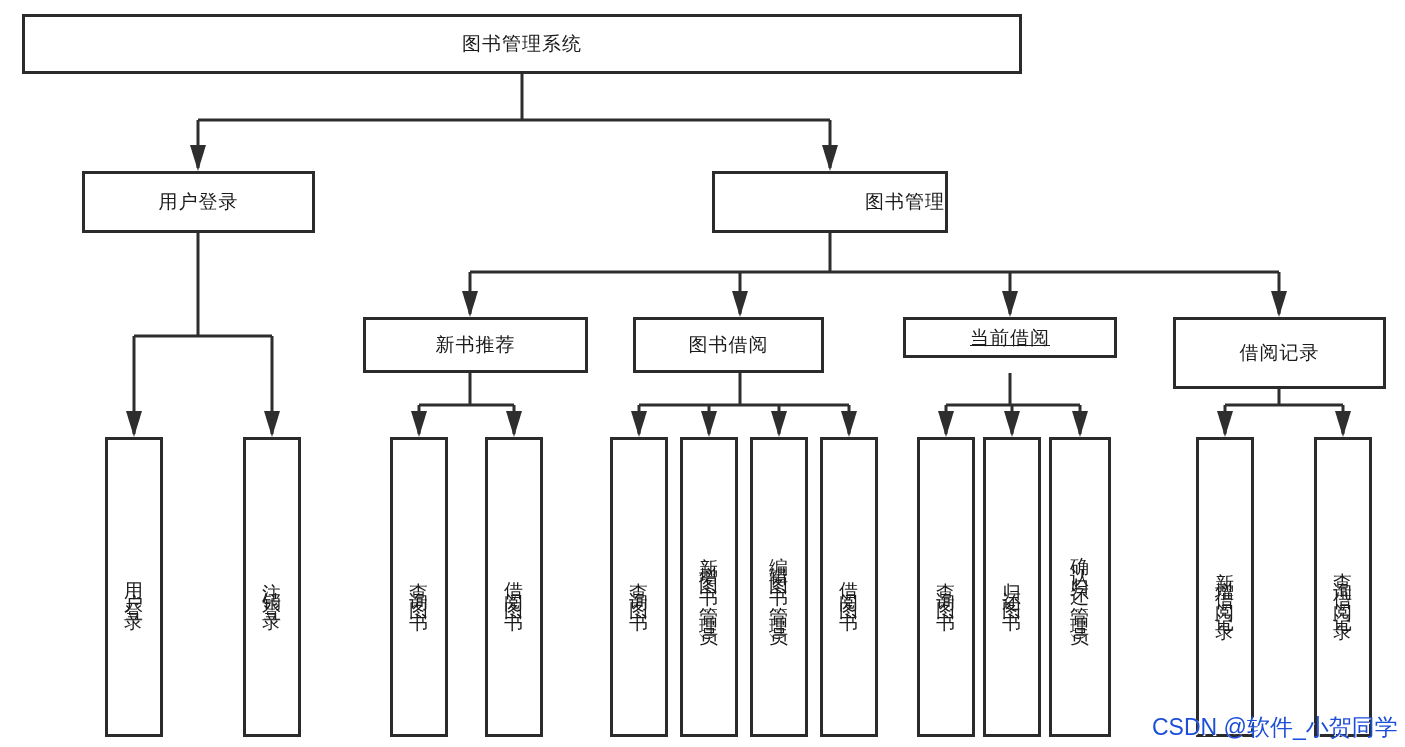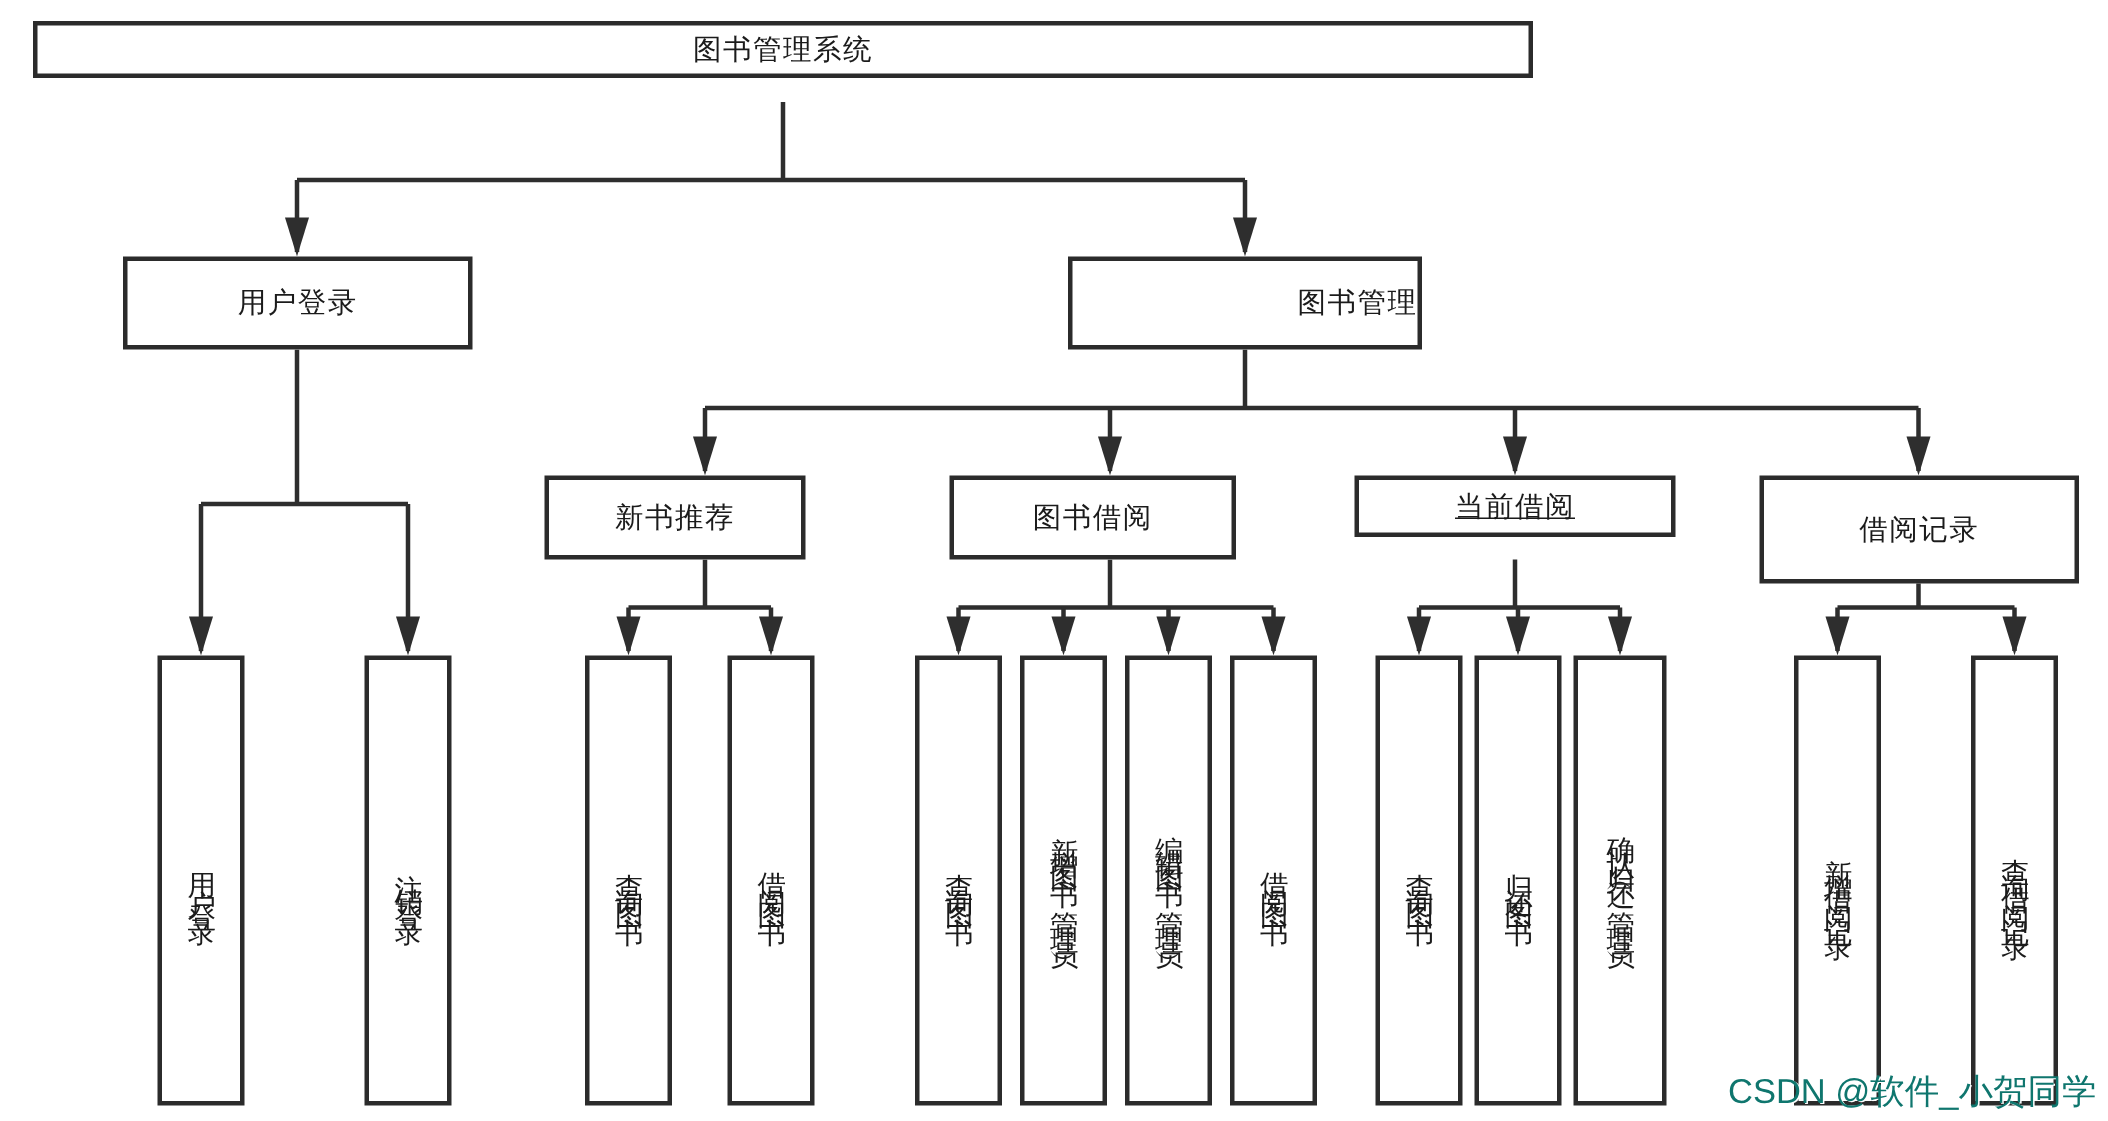--- a/index.html
+++ b/index.html
@@ -50,21 +50,21 @@
     letter-spacing: 10px;
     line-height: 1;
     color: #1b1b1b;
     white-space: nowrap;
   }
   .watermark {
     position: absolute;
     left: 1152px;
     top: 712px;
     font-size: 23px;
-    color: #0f766e;
+    color: #1d4ed8;
     text-shadow: 1px 1px 0 #ffffff;
     white-space: nowrap;
     z-index: 5;
   }
 </style>
 </head>
 <body>
 
 <div class="stage">
 
@@ -103,32 +103,32 @@
       <polygon points="771,411 787,411 779,437"></polygon>
       <polygon points="841,411 857,411 849,437"></polygon>
       <polygon points="938,411 954,411 946,437"></polygon>
       <polygon points="1004,411 1020,411 1012,437"></polygon>
       <polygon points="1072,411 1088,411 1080,437"></polygon>
       <polygon points="1217,411 1233,411 1225,437"></polygon>
       <polygon points="1335,411 1351,411 1343,437"></polygon>
     </g>
   </svg>
 
-  <div class="hbox" style="left:22px; top:14px; width:1000px; height:38px;">
+  <div class="hbox" style="left:22px; top:14px; width:1000px; height:60px;">
     <span>图书管理系统</span>
   </div>
 
   <div class="hbox" style="left:82px; top:171px; width:233px; height:62px;">
     <span>用户登录</span>
   </div>
   <div class="hbox" style="left:712px; top:171px; width:236px; height:62px;justify-content:flex-end;">
     <span>图书管理</span>
   </div>
 
-  <div class="hbox" style="left:363px; top:317px; width:174px; height:56px;">
+  <div class="hbox" style="left:363px; top:317px; width:225px; height:56px;">
     <span>新书推荐</span>
   </div>
   <div class="hbox" style="left:633px; top:317px; width:191px; height:56px;">
     <span>图书借阅</span>
   </div>
   <div class="hbox" style="left:903px; top:317px; width:214px; height:41px;text-decoration:underline;">
     <span>当前借阅</span>
   </div>
   <div class="hbox" style="left:1173px; top:317px; width:213px; height:72px;">
     <span>借阅记录</span>

